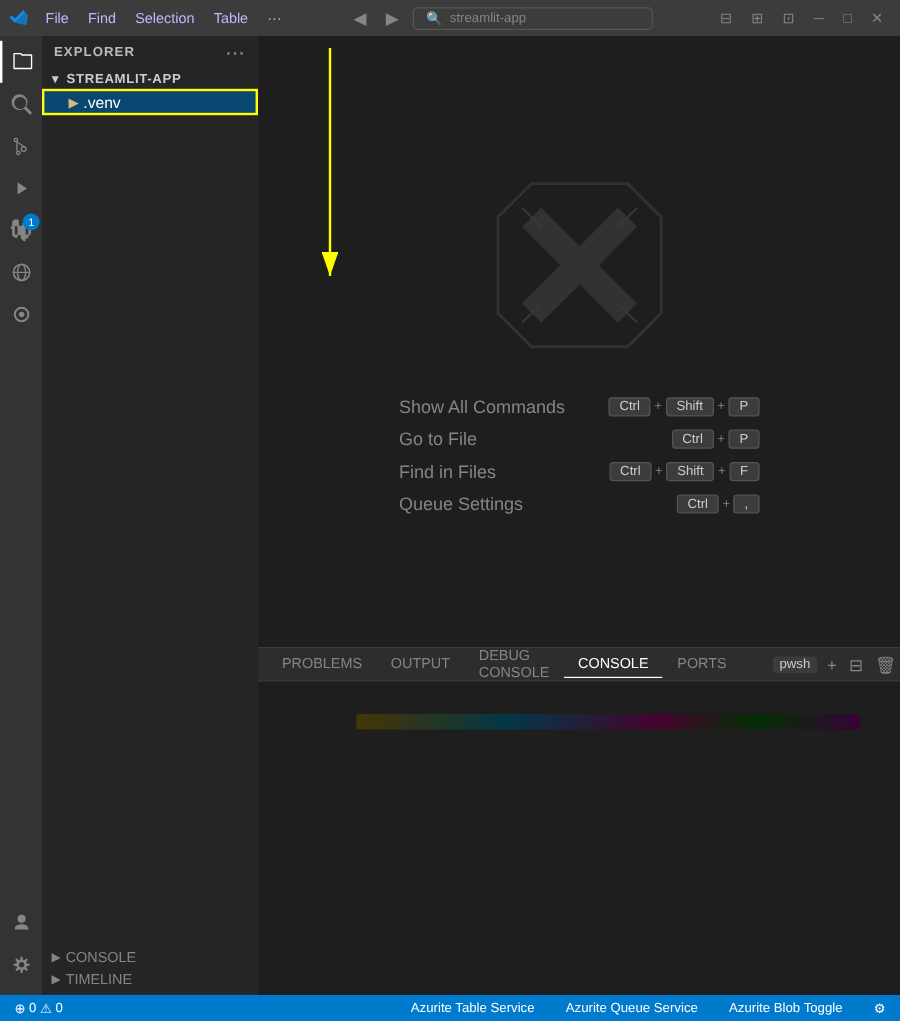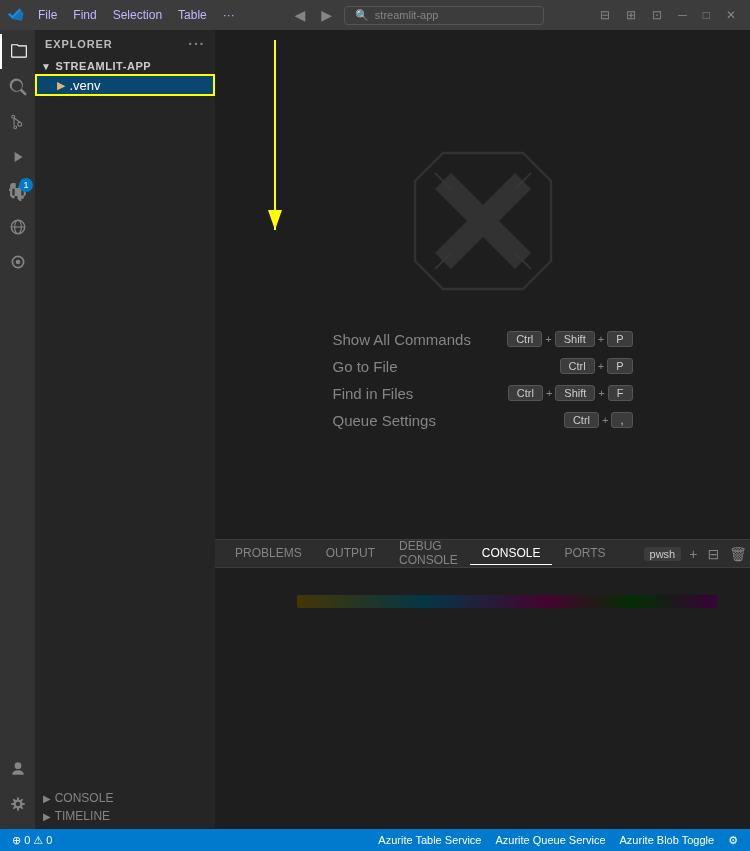--- a/index.html
+++ b/index.html
@@ -354,21 +354,21 @@
       align-items: center;
       gap: 3px;
       font-size: 11px;
       color: #ffffff;
       cursor: pointer;
       padding: 0 4px;
     }
     .status-right {
       display: flex;
       align-items: flex-start;
-      gap: 6px;
+      gap: 18px;
     }
     .status-service {
       font-size: 11px;
       color: #ffffff;
       padding: 0 4px;
       cursor: pointer;
     }
 
     
     ::-webkit-scrollbar { width: 6px; }

